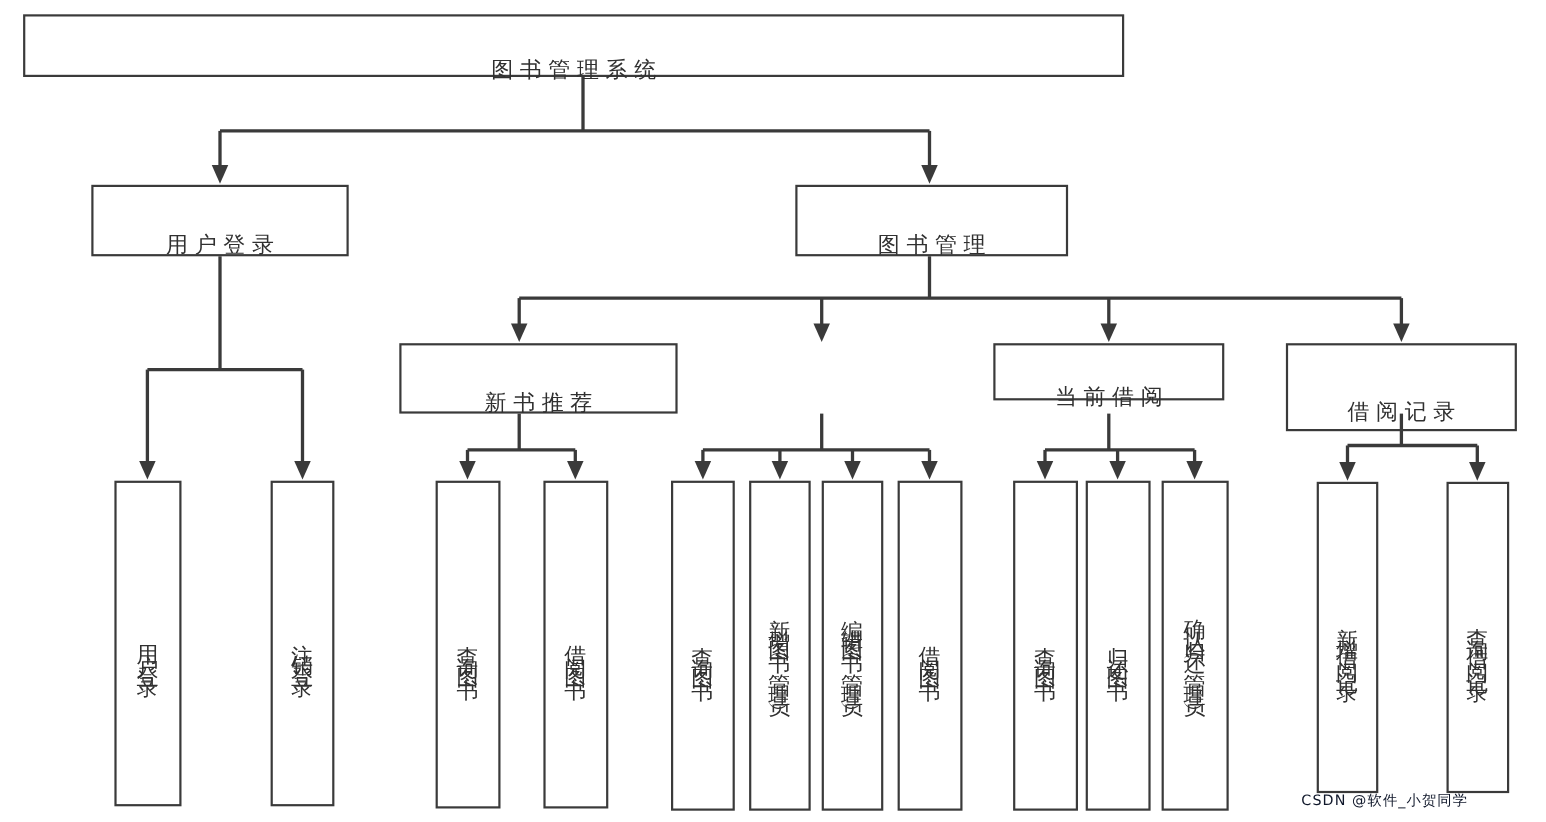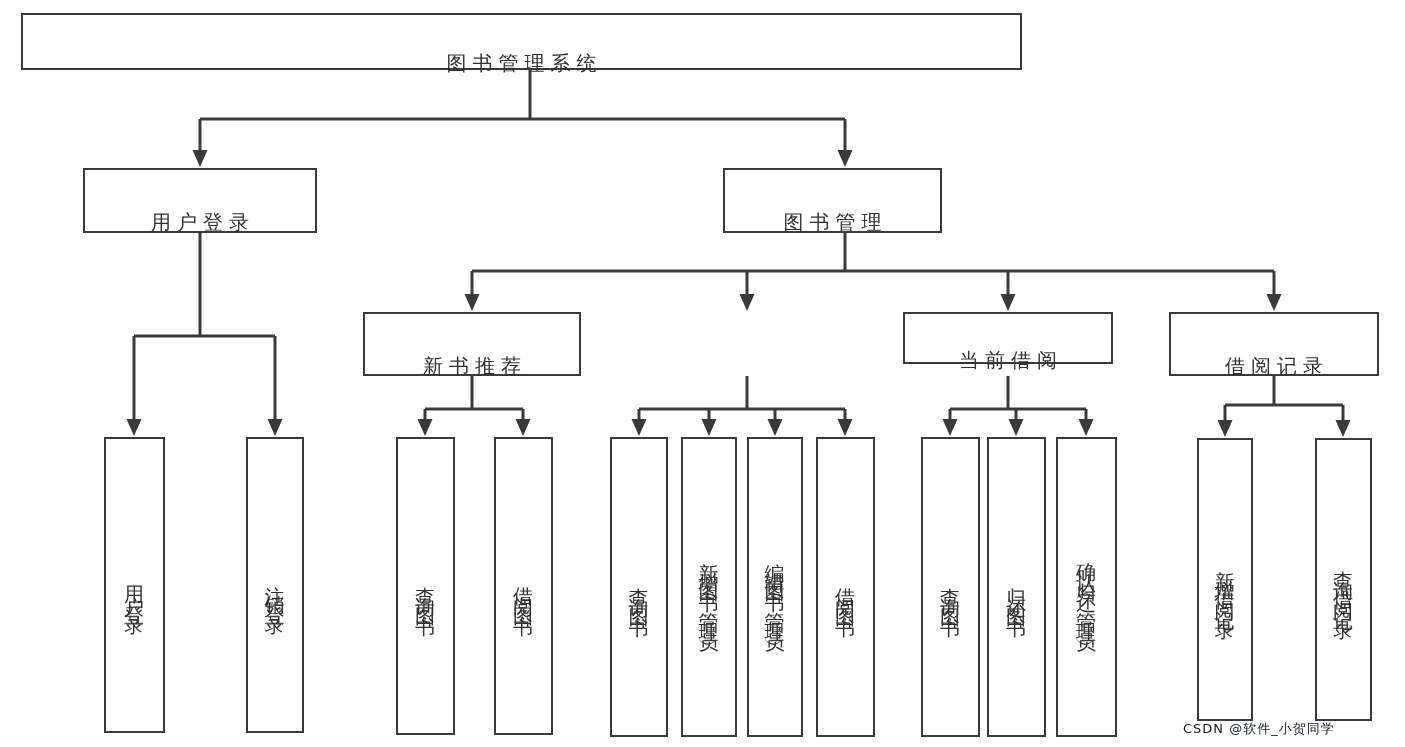--- a/index.html
+++ b/index.html
@@ -104,31 +104,31 @@
     </g>
   </svg>
 
   <div class="node h" style="left:21px;top:13px;width:1001px;height:57px">
     <span>图书管理系统</span>
   </div>
 
   <div class="node h" style="left:83px;top:168px;width:234px;height:65px">
     <span>用户登录</span>
   </div>
-  <div class="node h" style="left:723px;top:168px;width:219px;height:65px">
+  <div class="node h" style="left:723px;top:168px;width:248px;height:65px">
     <span>图书管理</span>
   </div>
 
-  <div class="node h" style="left:363px;top:312px;width:218px;height:64px">
+  <div class="node h" style="left:363px;top:312px;width:253px;height:64px">
     <span>新书推荐</span>
   </div>
   <div class="node h" style="left:903px;top:312px;width:210px;height:52px">
     <span>当前借阅</span>
   </div>
-  <div class="node h" style="left:1169px;top:312px;width:210px;height:64px">
+  <div class="node h" style="left:1169px;top:312px;width:210px;height:80px">
     <span>借阅记录</span>
   </div>
 
   <div class="node v" style="left:104px;top:437px;width:61px;height:296px">
     <span>用户登录</span>
   </div>
   <div class="node v" style="left:246px;top:437px;width:58px;height:296px">
     <span>注销登录</span>
   </div>
 

